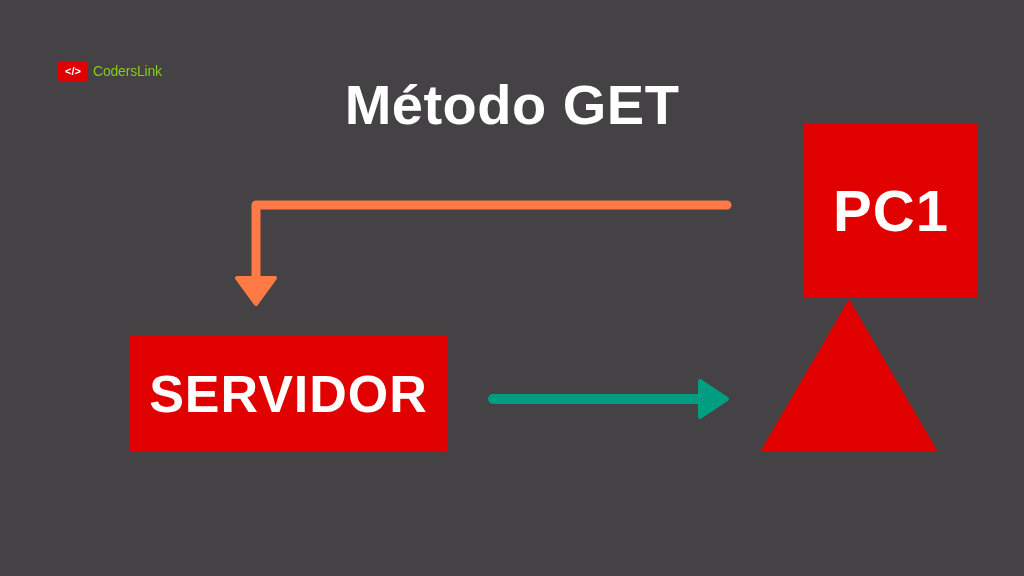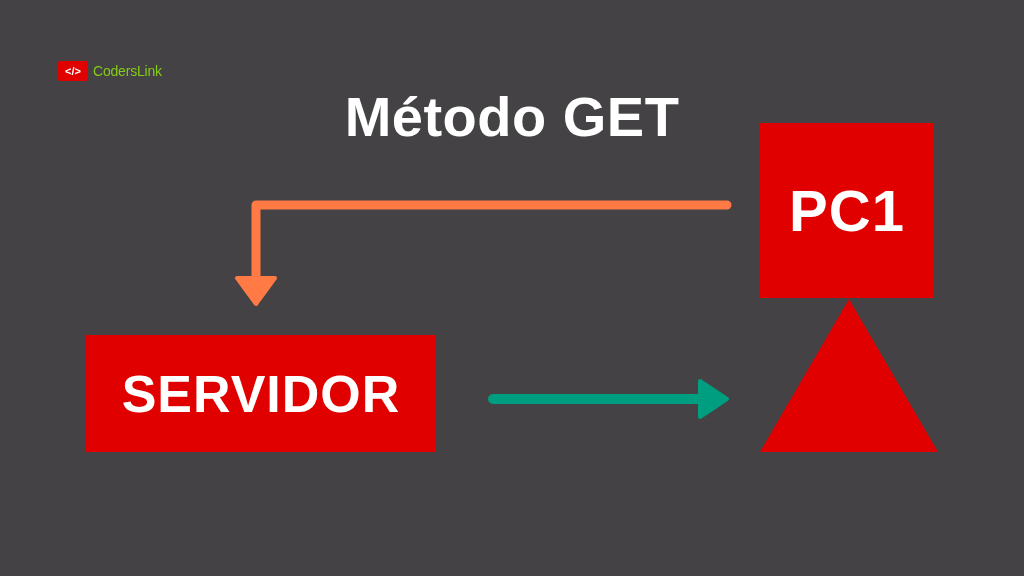--- a/index.html
+++ b/index.html
@@ -11,27 +11,27 @@
     .abs { position: absolute; }
     .logo { left: 58px; top: 61px; display: flex; align-items: center; gap: 5px; }
     .logo-badge {
       width: 30px; height: 20px; background: #e10000; border-radius: 2px;
       color: #fff; font-size: 11px; font-weight: bold;
       display: flex; align-items: center; justify-content: center;
     }
     .logo-text { color: #84cc16; font-size: 14px; letter-spacing: -0.2px; }
     .title {
       left: 0; width: 1024px; top: 72px; text-align: center;
-      color: #fff; font-size: 56px; font-weight: bold; letter-spacing: 0.5px; margin-top: 12px;
+      color: #fff; font-size: 56px; font-weight: bold; letter-spacing: 0.5px;
     }
     .box {
       background: #e10000; color: #fff; font-weight: bold;
-      display: flex; align-items: center; justify-content: center;
+      display: flex; align-items: center; justify-content: center; margin-left: 44px;
     }
-    .servidor { left: 86px; top: 335px; width: 350px; height: 117px; font-size: 52px; letter-spacing: 1px; }
+    .servidor { left: 86px; top: 335px; width: 317px; height: 117px; font-size: 52px; letter-spacing: 1px; }
     .pc1 { left: 760px; top: 123px; width: 174px; height: 175px; font-size: 58px; letter-spacing: 1px; }
     svg.overlay { position: absolute; left: 0; top: 0; }
   </style>
 </head>
 <body>
 
 <div class="abs logo">
   <div class="logo-badge">&lt;/&gt;</div>
   <div class="logo-text">CodersLink</div>
 </div>

